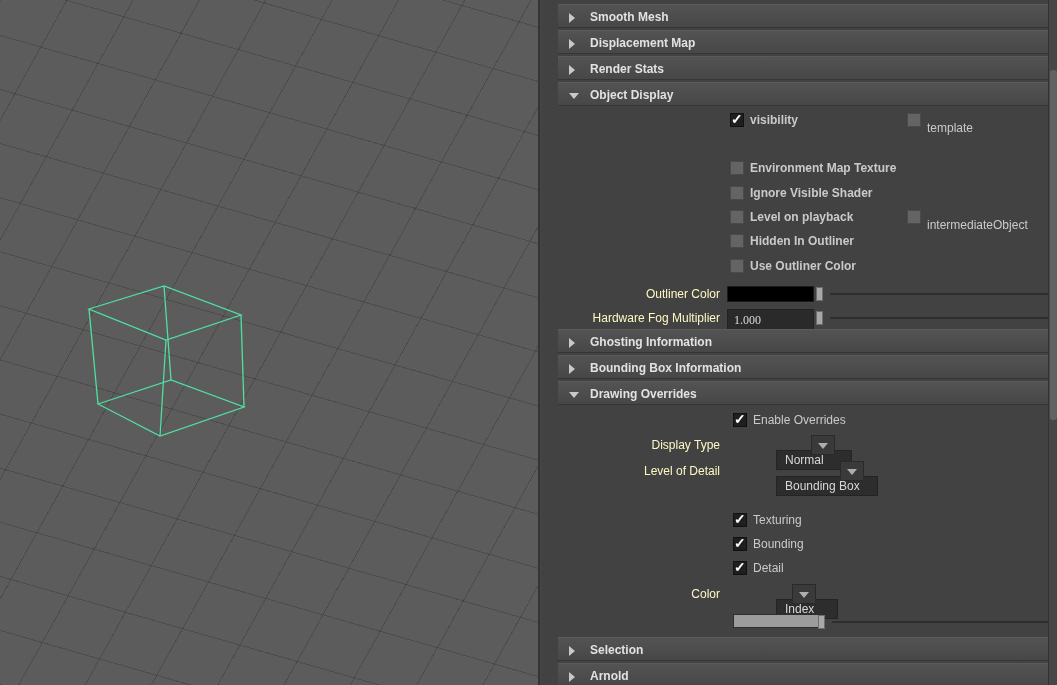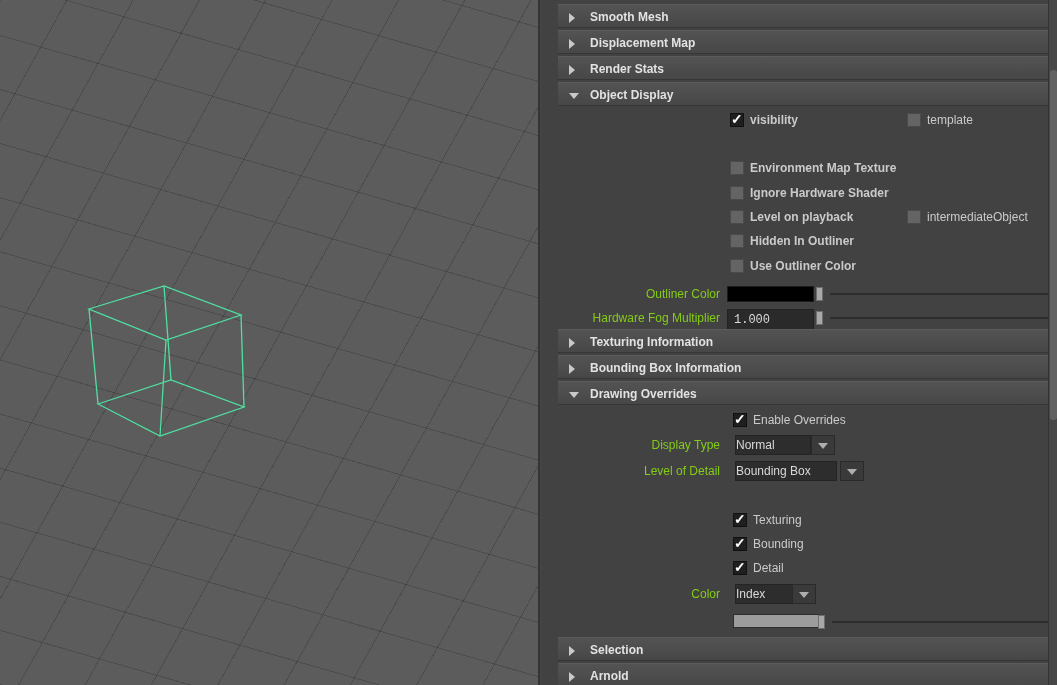--- a/index.html
+++ b/index.html
@@ -30,32 +30,32 @@
   .hdr.expanded .arrow { border-left:5px solid transparent; border-right:5px solid transparent;
                          border-top:6px solid #c9c9c9; border-bottom:none; top:10px; }
   .hdr .htxt { position:absolute; left:32px; top:5px; font-size:12px; font-weight:bold; color:#e2e2e2; }
 
   .row { position:absolute; left:0; width:506px; height:22px; }
   .cb  { position:absolute; top:4px; width:14px; height:14px; background:#646464; border:1px solid #4a4a4a; cursor:pointer; }
   .cb.checked { background:#1f1f1f; border-color:#111; }
   .cb.checked::after { content:"✓"; position:absolute; left:0px; top:-3px; color:#fff; font-size:14px; font-weight:bold; }
   .c1 { left:188px; }  .c2 { left:365px; }
   .lbl { position:absolute; top:4px; font-size:12px; color:#cacaca; white-space:nowrap; }
-  .l1 { left:208px;font-weight:bold; }  .l2 { left:385px; }
-  .name { position:absolute; left:0; top:4px; width:178px; text-align:right; font-size:12px; color:#84cc16; white-space:nowrap; }
+  .l1 { left:208px;font-weight:bold; }  .l2 { left:385px;margin-top:8px; }
+  .name { position:absolute; left:0; top:4px; width:178px; text-align:right; font-size:12px; color:#fef9c3; white-space:nowrap; }
 
   .swatch { position:absolute; left:185px; top:3px; width:87px; height:16px; background:#000; border:1px solid #1c1c1c; cursor:pointer; }
   .field  { position:absolute; left:185px; top:2px; width:87px; height:22px; background:#2a2a2a; border:1px solid #222;
-            color:#dcdcdc; font-size:12px; font-family:Liberation Mono, monospace; padding:0 6px; }
+            color:#dcdcdc; font-size:12px; font-family:Liberation Serif, serif; padding:0 6px; }
   .slider { position:absolute; top:0; height:22px; cursor:pointer; }
   .groove { position:absolute; left:14px; right:0; top:10px; height:2px; background:#2e2e2e; }
   .handle { position:absolute; left:0; top:4px; width:7px; height:14px; background:#a8a8a8; border:1px solid #6e6e6e; }
 
-  .dd { position:absolute; top:1px; height:20px; background:#2d2d2d; border:1px solid #242424;
-        color:#d8d8d8; font-size:12px; line-height:18px; padding:0 0; cursor:pointer; white-space:nowrap; }
+  .dd { position:absolute; top:16px; height:20px; background:#2d2d2d; border:1px solid #242424;
+        color:#d8d8d8; font-size:12px; line-height:18px; padding:0 8px; cursor:pointer; white-space:nowrap;margin-left:41px; }
   .ddbtn { position:absolute; top:1px; width:24px; height:20px; background:#3a3a3a; border:1px solid #2a2a2a; cursor:pointer; }
   .ddbtn::after { content:""; position:absolute; left:6px; top:7px; width:0; height:0;
                   border-left:5px solid transparent; border-right:5px solid transparent; border-top:6px solid #aeaeae; }
 
   .colorbar { position:absolute; left:191px; top:3px; width:86px; height:14px; border:1px solid #2e2e2e; }
 
   
   .scrollbar { position:absolute; right:0; top:0; width:9px; height:685px; background:#474747; border-left:1px solid #333; }
   .scroll-thumb { position:absolute; left:1px; top:70px; width:7px; height:350px; background:#626262; border-radius:3px; cursor:pointer; }
 </style>
@@ -102,21 +102,21 @@
       <span class="lbl l1">visibility</span>
       <span class="cb c2"></span>
       <span class="lbl l2">template</span>
     </div>
     <div class="row" style="top:157px">
       <span class="cb c1"></span>
       <span class="lbl l1">Environment Map Texture</span>
     </div>
     <div class="row" style="top:182px">
       <span class="cb c1"></span>
-      <span class="lbl l1">Ignore Hardware Shader</span>
+      <span class="lbl l1">Ignore Visible Shader</span>
     </div>
     <div class="row" style="top:206px">
       <span class="cb c1"></span>
       <span class="lbl l1">Level on playback</span>
       <span class="cb c2"></span>
       <span class="lbl l2">intermediateObject</span>
     </div>
     <div class="row" style="top:230px">
       <span class="cb c1"></span>
       <span class="lbl l1">Hidden In Outliner</span>
@@ -139,21 +139,21 @@
       <span class="name">Hardware Fog Multiplier</span>
       <input class="field" value="1.000" style="">
       <span class="slider" style="left:274px; right:0;">
         <span class="groove"></span>
         <span class="handle"></span>
       </span>
     </div>
 
     <div class="hdr" style="top:329px">
       <span class="arrow"></span>
-      <span class="htxt">Texturing Information</span>
+      <span class="htxt">Ghosting Information</span>
     </div>
     <div class="hdr" style="top:355px">
       <span class="arrow"></span>
       <span class="htxt">Bounding Box Information</span>
     </div>
 
     <div class="hdr expanded" style="top:381px">
       <span class="arrow"></span>
       <span class="htxt">Drawing Overrides</span>
     </div>

